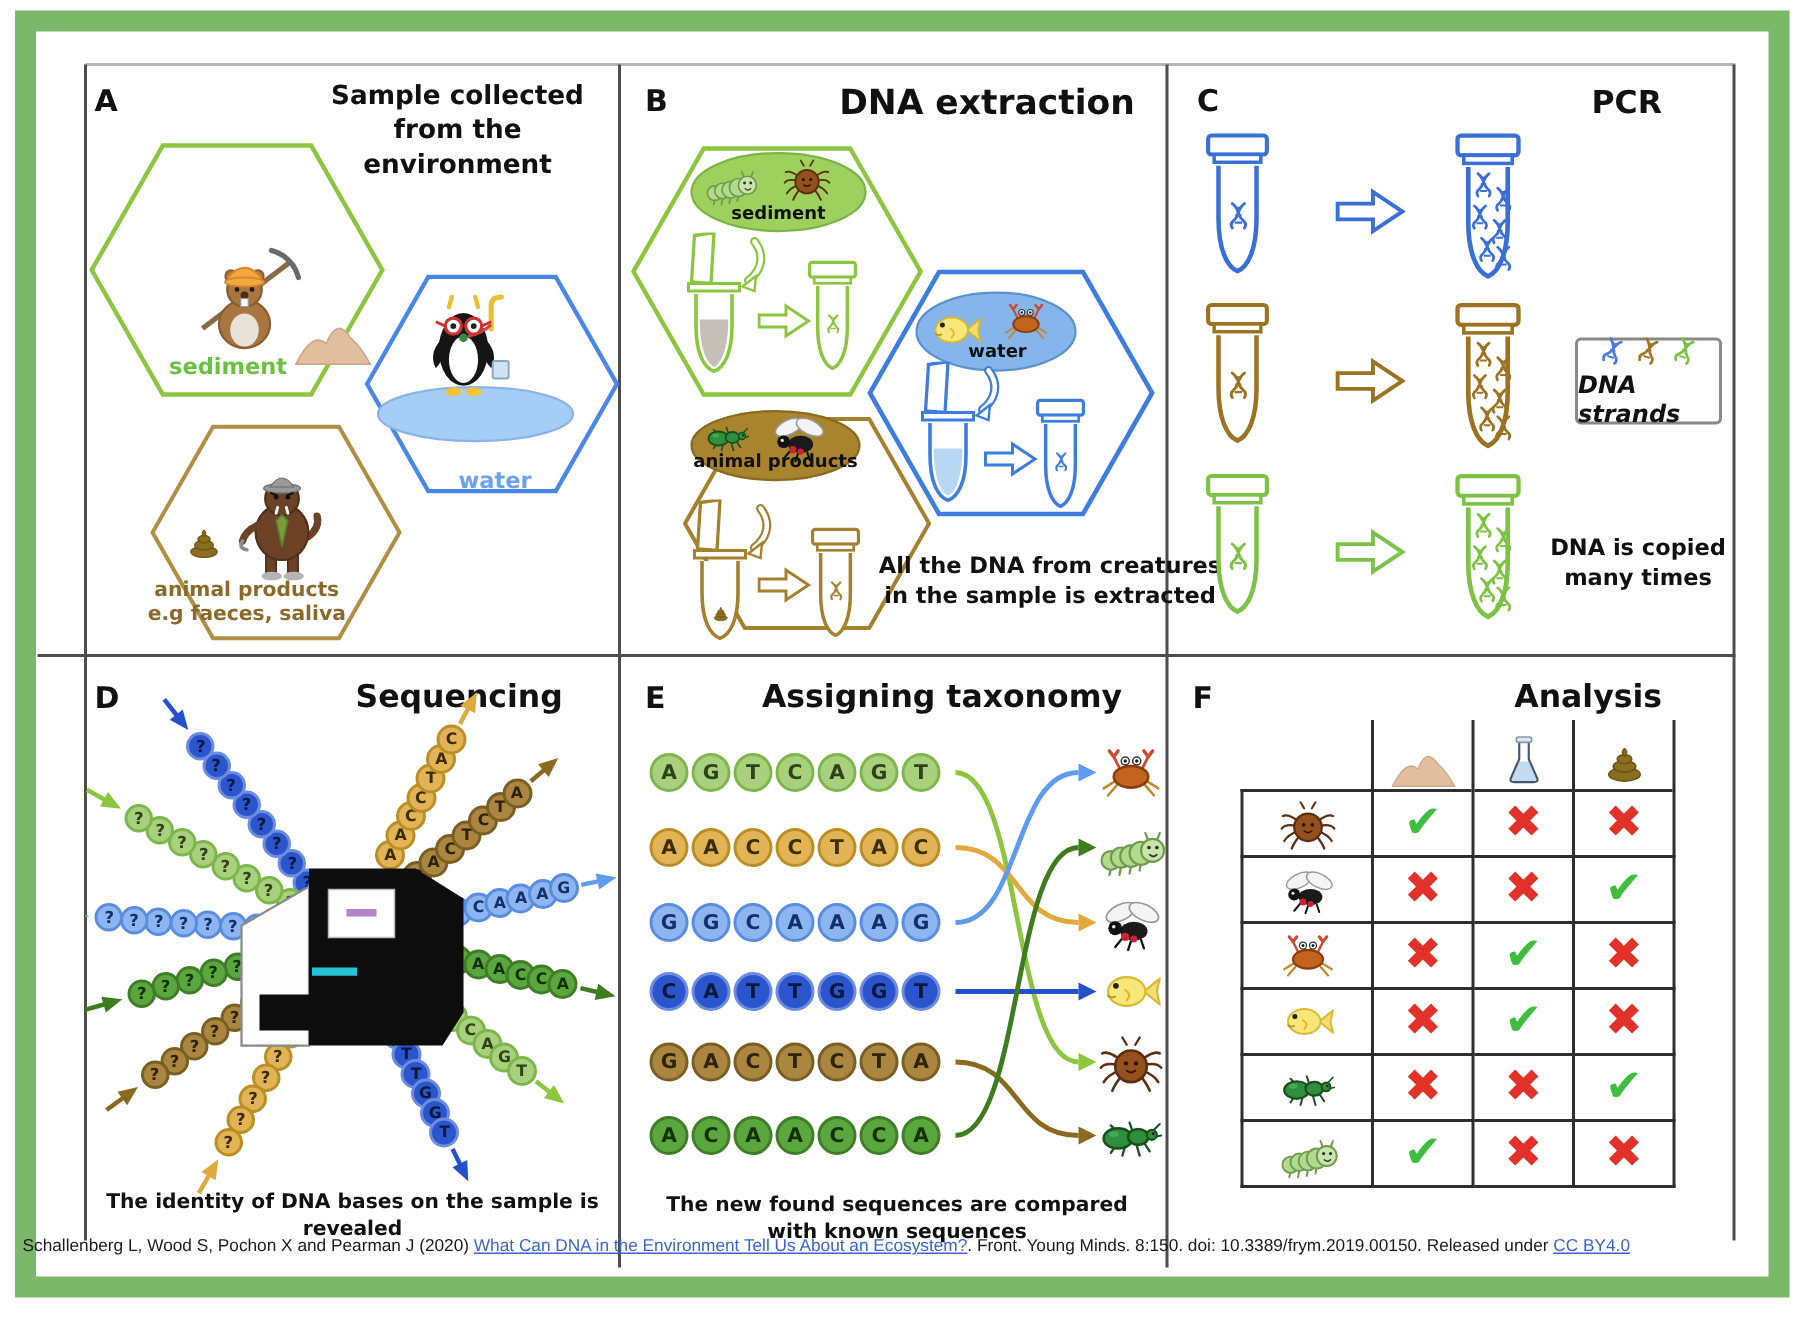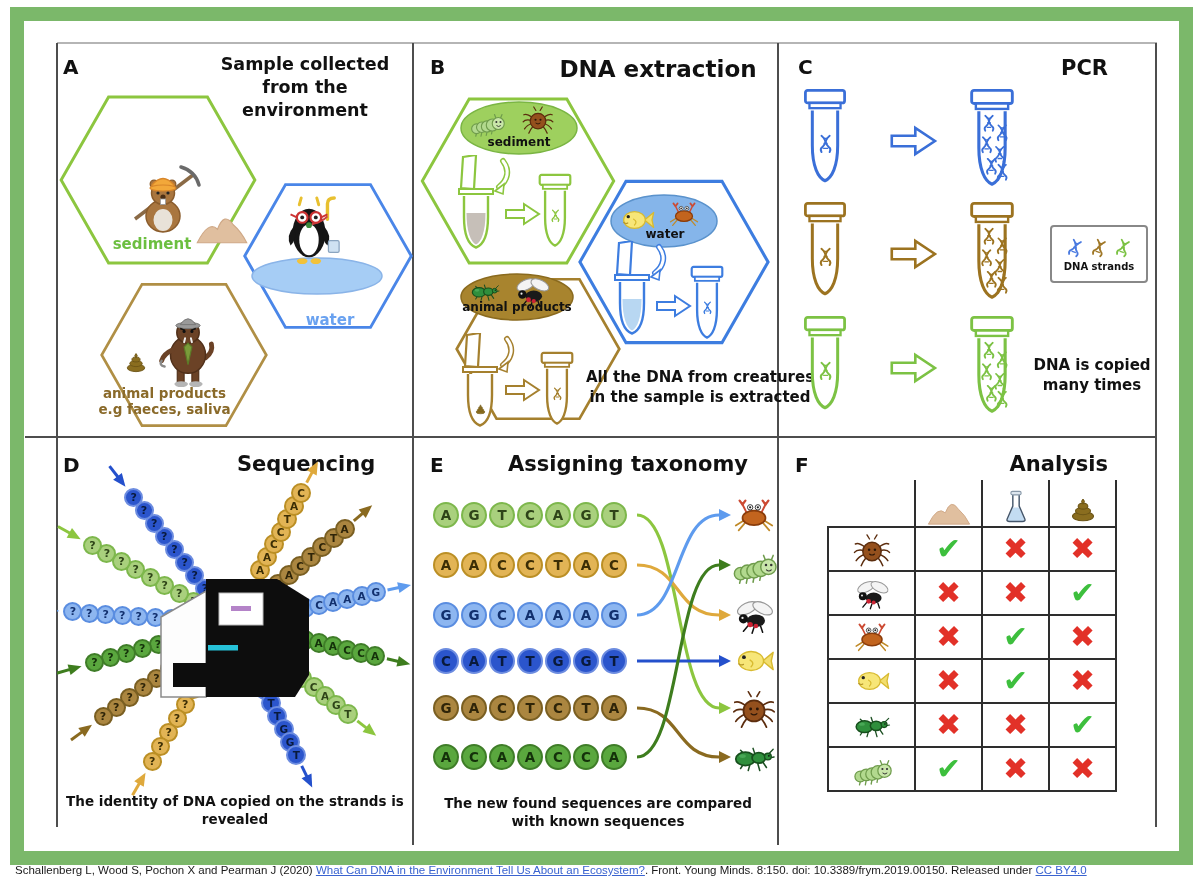--- a/index.html
+++ b/index.html
@@ -15,21 +15,21 @@
   .pnote{position:absolute;font-weight:bold;color:#111;text-align:center;line-height:1.3;}
   .pcap{position:absolute;font-weight:bold;color:#111;text-align:center;line-height:1.3;}
   .hexlabel{position:absolute;font-weight:bold;text-align:center;}
   .ovallabel{position:absolute;font-weight:bold;color:#111;text-align:center;font-size:12px;}
   .bead{position:absolute;border-radius:50%;display:flex;align-items:center;justify-content:center;font-weight:bold;box-sizing:border-box;}
   .seqrow{position:absolute;display:flex;gap:2px;}
   .seqrow .b{width:26px;height:26px;border-radius:50%;display:flex;align-items:center;justify-content:center;
              font-weight:bold;font-size:13.5px;box-sizing:border-box;}
   .legendbox{position:absolute;border:2px solid #888;border-radius:4px;background:#fff;display:flex;flex-direction:column;align-items:center;justify-content:center;gap:2px;}
   .legendbox .row{display:flex;gap:6px;}
-  .legendbox .lab{font-weight:bold;font-size:10px;color:#111;}
+  .legendbox .lab{font-weight:bold;font-size:16px;color:#111;font-style:italic;}
   table.ftable{position:absolute;border-collapse:collapse;table-layout:fixed;}
   table.ftable td{border:2px solid #2e2e2e;text-align:center;vertical-align:middle;padding:0;}
   table.ftable td.blank{border:none;}
   table.ftable td.hdr{border-top:none;border-bottom:none;vertical-align:bottom;}
   .mark{font-size:30px;font-weight:bold;line-height:1;font-family:"DejaVu Sans",sans-serif;}
   .citation{position:absolute;font-family:"Liberation Sans","DejaVu Sans",sans-serif;font-size:11.5px;color:#1a1a1a;white-space:nowrap;}
   .citation a{color:#3a63d0;text-decoration:underline;cursor:pointer;}
   svg{display:block;}
 </style>
 </head>
@@ -567,21 +567,21 @@
         <div class="bead" style="left:229.4px;top:308.1px;width:20px;height:20px;background:#2b55cc;border:2px solid #6c8ce0;color:#091a3c;font-size:10.5px">T</div>
       </div>
     <svg class="abs" style="left:92px;top:120px" width="170" height="165" viewBox="0 0 170 165">
       <polygon points="12,60 57,34 57,140 12,140" fill="#fdfdfd" stroke="#8a8a8a" stroke-width="1.5"></polygon>
       <polygon points="57,22 128,22 160,42 160,118 146,140 57,140" fill="#0d0d0d"></polygon>
       <rect x="70" y="36" width="44" height="32" fill="#fff" stroke="#bbb"></rect>
       <rect x="82" y="49" width="20" height="5" fill="#9b59b6" opacity="0.75"></rect>
       <rect x="59" y="88" width="30" height="5.5" fill="#26c2d8"></rect>
       <rect x="24" y="106" width="46" height="24" fill="#0d0d0d"></rect>
     </svg>
-    <div class="pcap" style="left:4px;top:356px;width:348px;font-size:13.5px">The identity of DNA copied on the strands is revealed</div>
+    <div class="pcap" style="left:4px;top:356px;width:348px;font-size:13.5px">The identity of DNA bases on the sample is revealed</div>
   </section>
 
   <section class="panel" id="panel-e" style="left:413px;top:437px;width:365px;height:408px">
     <div class="plabel" style="left:17px;top:16px">E</div>
     <div class="ptitle" style="left:70px;top:14px;width:290px;font-size:21px">Assigning taxonomy</div>
     <svg class="abs" id="e-arrows" style="left:0;top:0" width="365" height="408">
         <path d="M224,78 C268,78 262,271 306,271" fill="none" stroke="#8cc63f" stroke-width="3.2"></path>
         <polygon points="318,271 306,265 306,277" fill="#8cc63f"></polygon>
         <path d="M224,128 C268,128 262,178 306,178" fill="none" stroke="#dfa93c" stroke-width="3.2"></path>
         <polygon points="318,178 306,172 306,184" fill="#dfa93c"></polygon>
@@ -755,16 +755,16 @@
               </td>
               <td><span class="mark" style="color:#3dbf3d">✔</span></td>
               <td><span class="mark" style="color:#e23128">✖</span></td>
               <td><span class="mark" style="color:#e23128">✖</span></td>
             </tr>
           </tbody>
         </table>
       </div>
   </section>
 
-  <div class="citation" style="left:15px;top:864px">
+  <div class="citation" style="left:15px;top:825px">
     <span>Schallenberg L, Wood S, Pochon X and Pearman J (2020) </span><a>What Can DNA in the Environment Tell Us About an Ecosystem?</a><span>. Front. Young Minds. 8:150. doi: 10.3389/frym.2019.00150. Released under </span><a>CC BY4.0</a>
   </div>
 </div>
 
 </body></html>

